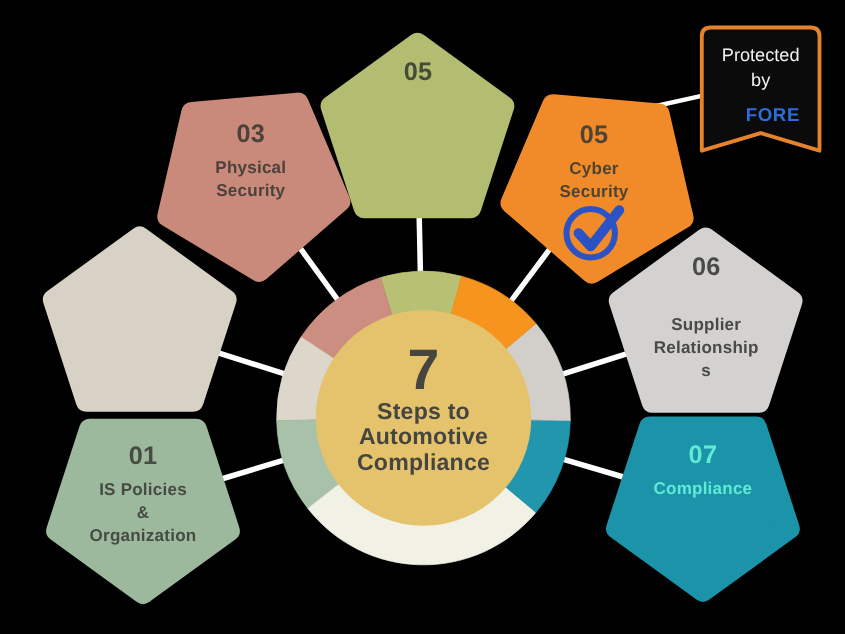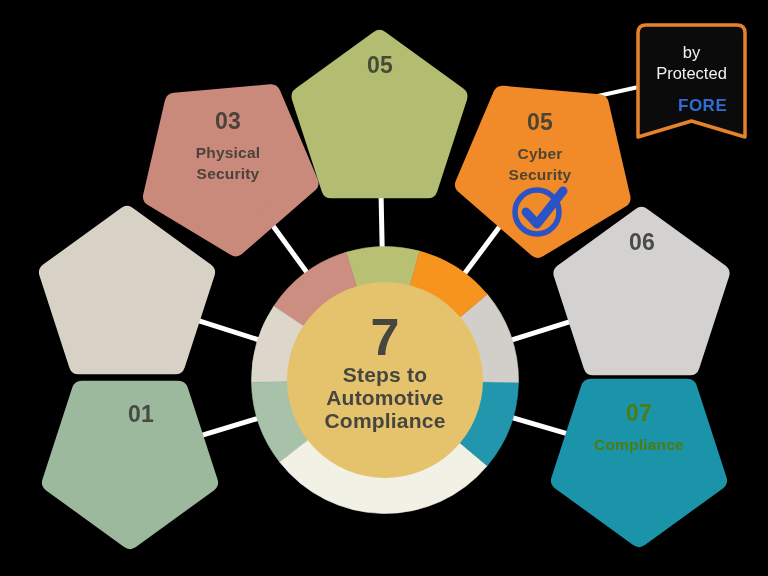--- a/index.html
+++ b/index.html
@@ -5,21 +5,21 @@
   html,body{margin:0;padding:0;background:#000;}
   .stage{position:relative;width:768px;height:576px;background:#000;overflow:hidden;
          font-family:"Liberation Sans", sans-serif;}
   #diagram{position:absolute;left:0;top:0;}
 
   .step-block{position:absolute;width:160px;text-align:center;letter-spacing:.2px;}
   .step-num{font-size:23px;font-weight:700;line-height:26px;}
   .step-text{font-size:15.5px;font-weight:700;line-height:21px;white-space:pre-line;}
   .o-up  .step-text{margin-top:30px;}
   .o-down .step-text{margin-top:8px;}
-  .sb1{left:61px;top:401px;}
+  .sb1{left:50px;top:401px;}
   .sb2{left:47px;top:228px;}
   .sb3{left:148px;top:108px;}
   .sb4{left:300px;top:52px;}
   .sb5{left:460px;top:109px;}
   .sb6{left:562px;top:229px;}
   .sb7{left:559px;top:400px;}
 
   .center-block{position:absolute;left:275px;top:312px;width:220px;text-align:center;}
   .center-number{font-size:52px;font-weight:700;line-height:50px;}
   .center-sub{font-size:21px;font-weight:700;line-height:23px;margin-top:1px;white-space:pre-line;letter-spacing:.2px;}
@@ -93,38 +93,44 @@
         <path d="M 235.64677090530796 246.18796524352314 L 308.39834531238927 182.94598645619695 L 270.73312214262444 94.2122813424268 L 174.70315962277843 102.61381442173268 L 153.01860201689988 196.5399525361204 Z" fill="#c9897b" stroke="#c9897b" stroke-width="20" stroke-linejoin="round"></path>
         <path d="M 379.5 40 L 301.5133656637974 96.6606064612543 L 331.3016093120172 188.3393935387457 L 427.6983906879828 188.3393935387457 L 457.4866343362026 96.66060646125433 Z" fill="#b2bd71" stroke="#b2bd71" stroke-width="20" stroke-linejoin="round"></path>
         <path d="M 537.853229094692 247.68796524352314 L 620.4813979831001 198.03995253612052 L 598.7968403772217 104.11381442173271 L 502.76687785737556 95.71228134242678 L 465.1016546876107 184.44598645619692 Z" fill="#f18a28" stroke="#f18a28" stroke-width="20" stroke-linejoin="round"></path>
         <path d="M 641.5 217 L 563.5133656637975 273.6606064612543 L 593.3016093120171 365.3393935387457 L 689.6983906879827 365.3393935387457 L 719.4866343362025 273.66060646125436 Z" fill="#d3d2d0" stroke="#d3d2d0" stroke-width="20" stroke-linejoin="round"></path>
         <path d="M 639 537 L 716.9866343362025 480.3393935387457 L 687.1983906879829 388.66060646125436 L 590.8016093120173 388.6606064612543 L 561.0133656637975 480.33939353874564 Z" fill="#1b93a8" stroke="#1b93a8" stroke-width="20" stroke-linejoin="round"></path>
       </g>
     </svg>
 
   <div class="step-block sb1 o-down" style="color: rgb(71, 75, 66);">
     <div class="step-num">01</div>
+    <div class="step-text">IS Policies
+&amp;
+Organization</div>
   </div>
   <div class="step-block sb3 o-down" style="color: rgb(75, 66, 60); text-align: center;">
     <div class="step-num">03</div>
     <div class="step-text">Physical
 Security</div>
   </div>
   <div class="step-block sb4 o-up" style="color: rgb(71, 74, 54);">
     <div class="step-num">05</div>
   </div>
   <div class="step-block sb5 o-down" style="color: rgb(79, 68, 52);">
     <div class="step-num">05</div>
     <div class="step-text">Cyber
 Security</div>
   </div>
   <div class="step-block sb6 o-up" style="color: rgb(74, 74, 71);">
     <div class="step-num">06</div>
+    <div class="step-text">Supplier
+Relationship
+s</div>
   </div>
-  <div class="step-block sb7 o-down" style="color: #4d7c0f;">
+  <div class="step-block sb7 o-down" style="color: #5eead4;">
     <div class="step-num">07</div>
     <div class="step-text">Compliance</div>
   </div>
 
   <div class="center-block" style="color: rgb(71, 69, 64);">
     <div class="center-number">7</div>
     <div class="center-sub">Steps to
 Automotive
 Compliance</div>
   </div>
@@ -132,19 +138,19 @@
   <svg class="check-icon" viewBox="0 0 64 64">
     <circle id="check-ring" cx="28" cy="34" r="22" fill="none" stroke-width="5.5" stroke="#2b53c5"></circle>
     <path id="check-mark" d="M17 34 L28 46 L54 13" fill="none" stroke-width="9" stroke-linecap="round" stroke-linejoin="round" stroke="#2b53c5"></path>
   </svg>
 
   <div class="badge">
     <svg width="125" height="130" viewBox="0 0 125 130">
       <path id="badge-shape" d="M16 7 H107 Q115 7 115 15 V119 L61.5 103 L8 119 V15 Q8 7 16 7 Z" stroke-width="3.5" stroke-linejoin="round" fill="#0b0b0b" stroke="#e5832d"></path>
     </svg>
     <div class="badge-text">
+      <div class="badge-line" style="color: rgb(242, 242, 242);">Protected</div>
       <div class="badge-line badge-by" style="color: rgb(242, 242, 242);">by</div>
-      <div class="badge-line" style="color: rgb(242, 242, 242);">Protected</div>
       <div class="badge-brand"><span class="brand-fore" style="color: rgb(47, 108, 214);">FORE</span><span class="brand-nova" style="color: rgb(233, 233, 233); margin-left: 44px;">NOVA</span><sup class="brand-plus" style="color: rgb(229, 131, 45);">+</sup></div>
     </div>
   </div>
 
 </div>
 
 </body></html>

